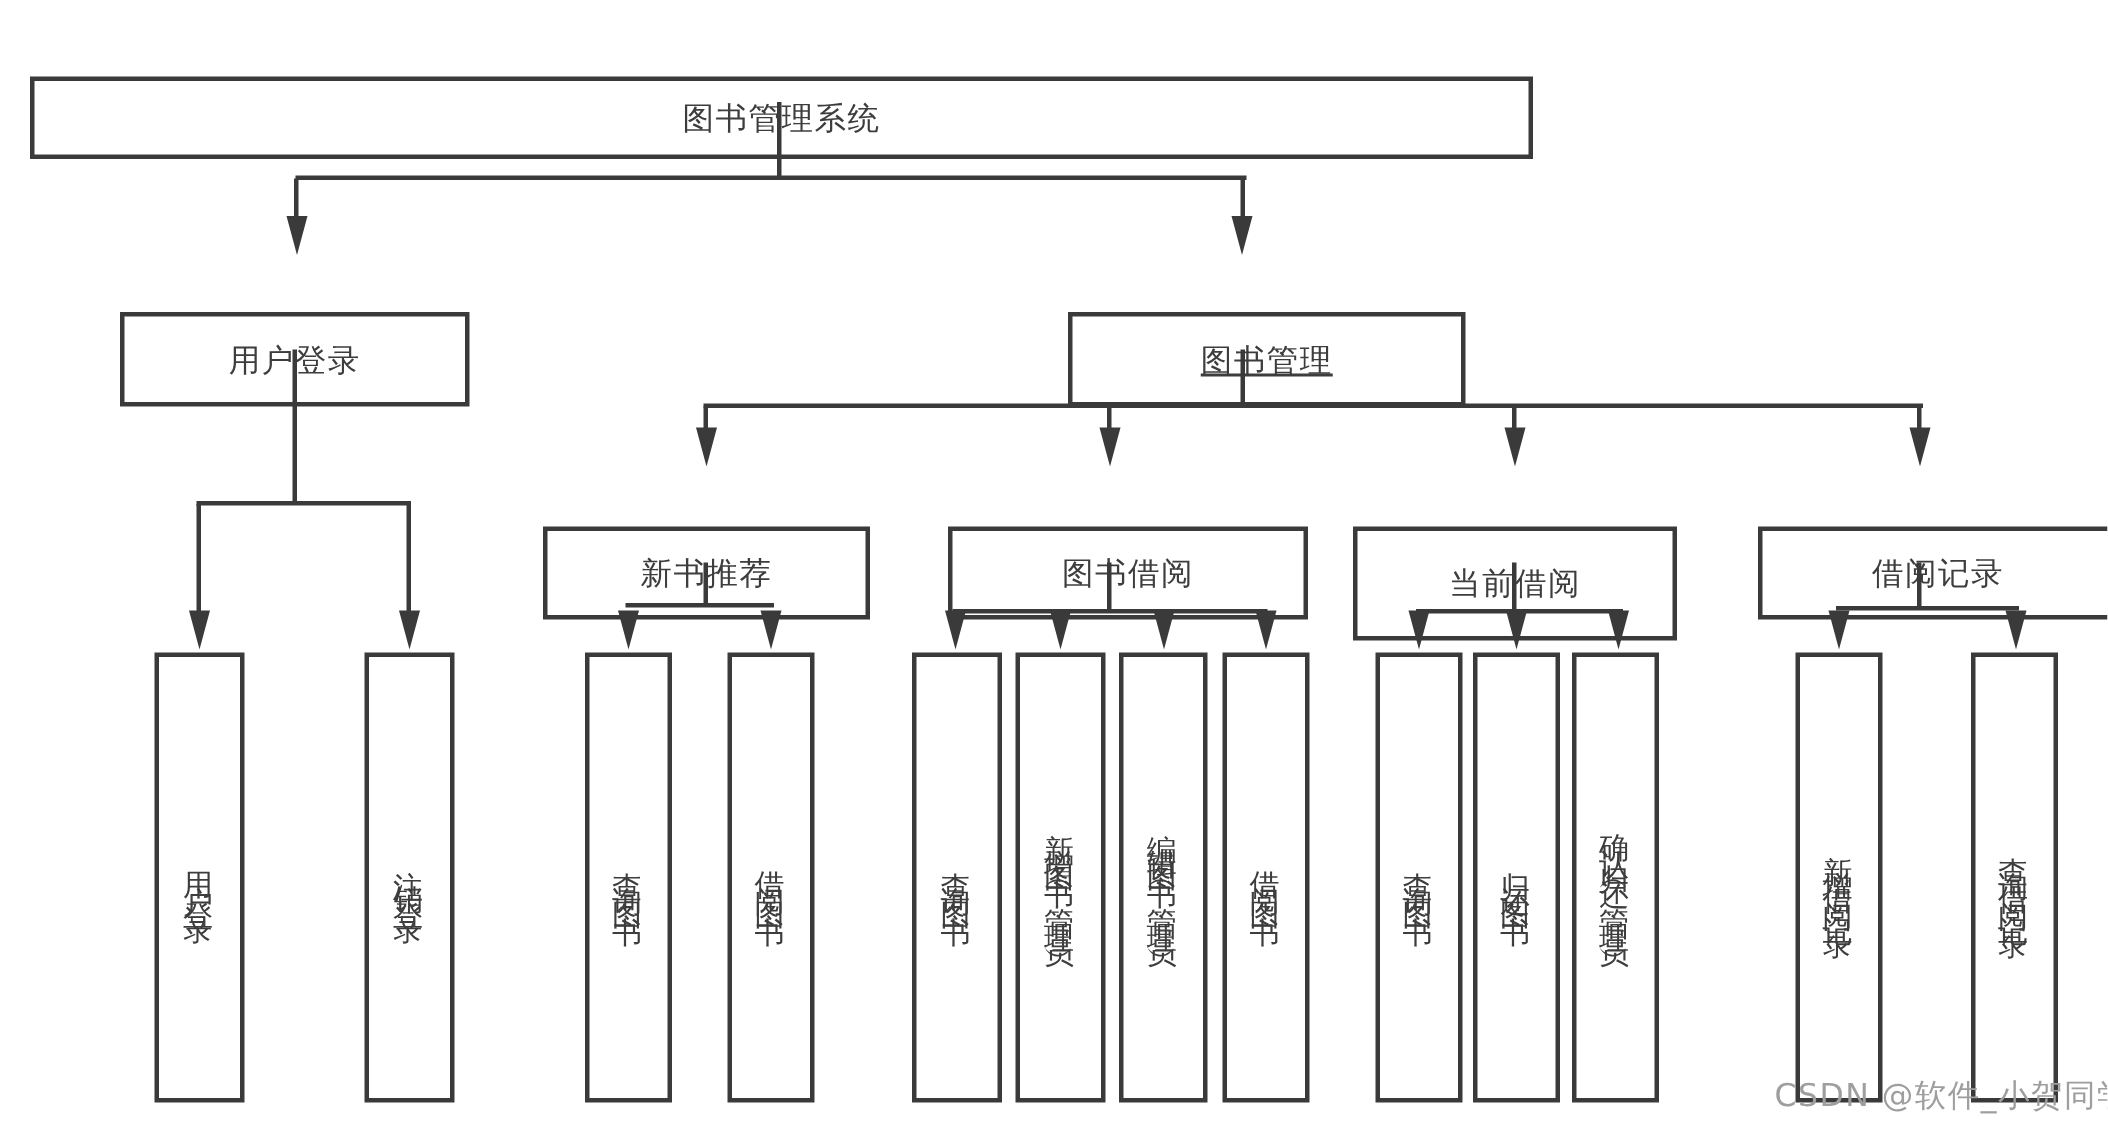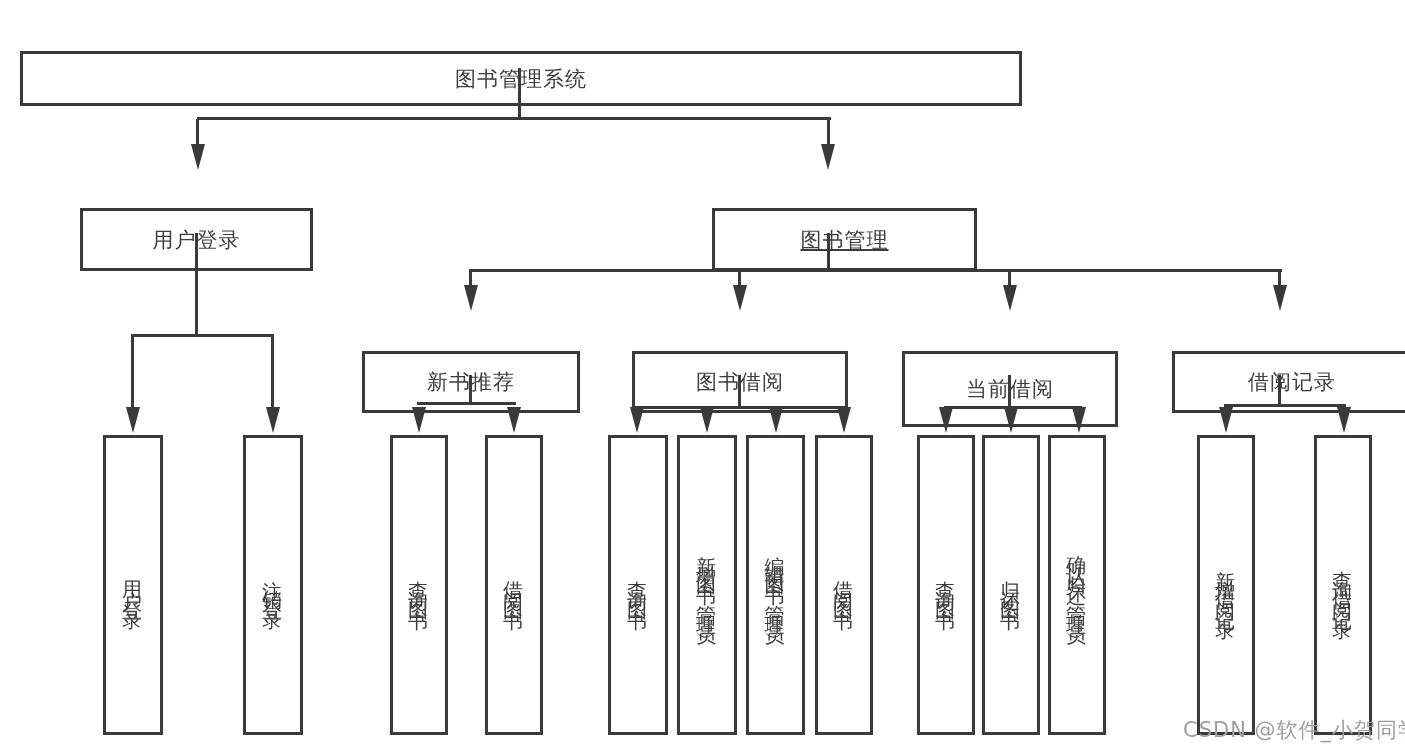--- a/index.html
+++ b/index.html
@@ -114,21 +114,21 @@
   <div class="vline" style="left:738px; top:271px; width:3px; height:18px;"></div>
   <div class="arrow" style="left:733px; top:285px;"></div>
   <div class="vline" style="left:1008px; top:271px; width:3px; height:18px;"></div>
   <div class="arrow" style="left:1003px; top:285px;"></div>
   <div class="vline" style="left:1278px; top:271px; width:3px; height:18px;"></div>
   <div class="arrow" style="left:1273px; top:285px;"></div>
 
   <div class="box" style="left:362px; top:313px; width:218px; height:62px;">
     <span>新书推荐</span>
   </div>
-  <div class="box" style="left:632px; top:313px; width:216px; height:62px;">
+  <div class="box" style="left:632px; top:313px; width:240px; height:62px;">
     <span>图书借阅</span>
   </div>
   <div class="box" style="left:902px; top:313px; width:216px; height:76px;">
     <span>当前借阅</span>
   </div>
   <div class="box" style="left:1172px; top:313px; width:240px; height:62px;">
     <span>借阅记录</span>
   </div>
 
   <div class="vline" style="left:469px; top:375px; width:3px; height:29px;"></div>

